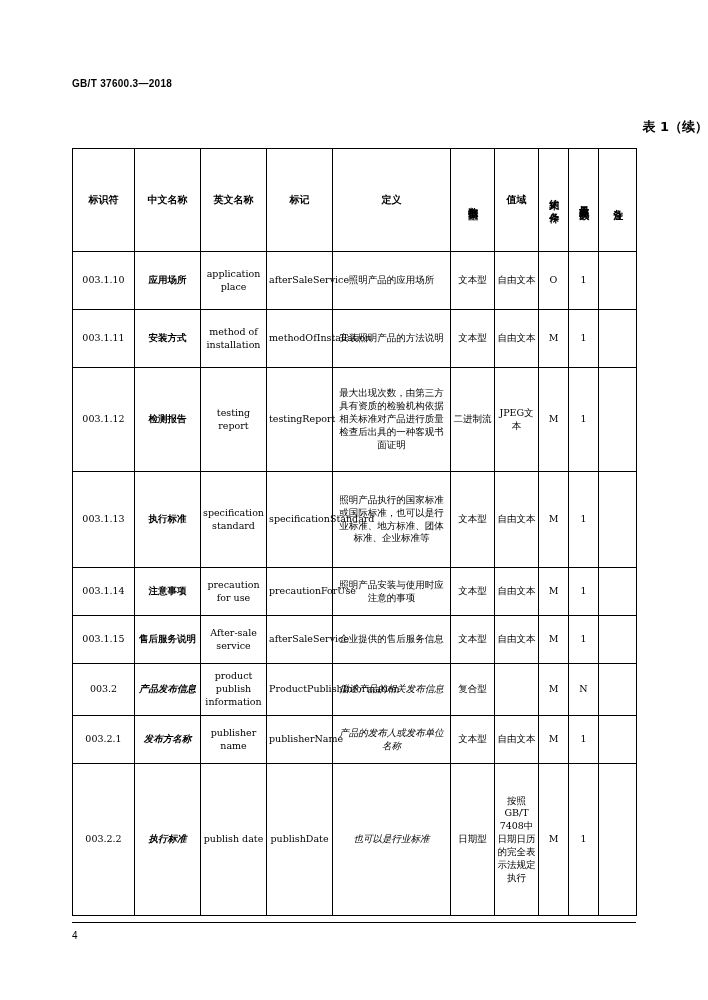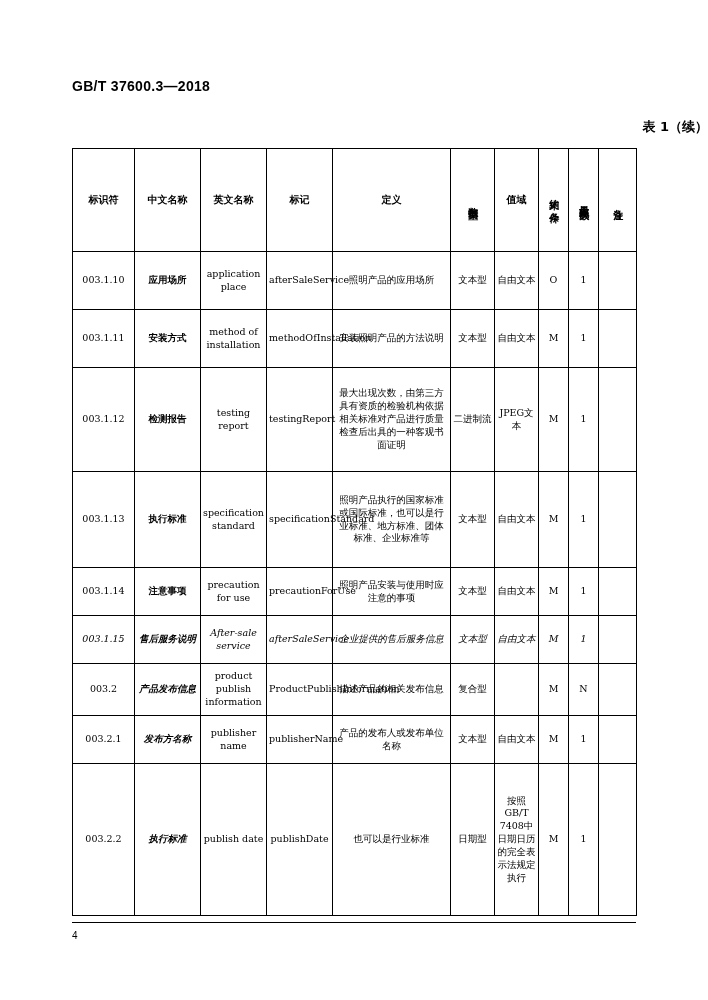--- a/index.html
+++ b/index.html
@@ -20,21 +20,21 @@
     width: 708px;
     height: 1000px;
     box-sizing: border-box;
     padding: 0;
   }
   .header-std {
     position: absolute;
     top: 78px;
     left: 72px;
     font-family: "Liberation Sans", sans-serif;
-    font-size: 14px;
+    font-size: 10px;
     font-weight: bold;
     letter-spacing: 0.3px;
   }
   .table-caption {
     position: absolute;
     top: 118px;
     left: 0;
     width: 708px;
     text-align: right;
     font-size: 13px;
@@ -107,20 +107,21 @@
   }
   .cell-def {
     text-align: left;
     padding-left: 6px;
     padding-right: 6px;
     font-family: "DejaVu Sans", sans-serif;
     font-size: 9.5px;
     line-height: 1.5;
   }
   .cell-def.italic {
+    font-style: italic;
     font-family: "DejaVu Serif", serif;
   }
   .cell-narrow {
     font-family: "DejaVu Sans", sans-serif;
     font-size: 9.5px;
     line-height: 1.45;
     margin-left: 41px;
   }
   .cell-bold-narrow {
     font-family: "DejaVu Sans", sans-serif;
@@ -235,21 +236,21 @@
           <td class="cell-cn">注意事项</td>
           <td class="cell-en">precaution for use</td>
           <td class="cell-en">precautionForUse</td>
           <td class="cell-def">照明产品安装与使用时应注意的事项</td>
           <td class="cell-narrow">文本型</td>
           <td class="cell-narrow">自由文本</td>
           <td class="cell-id">M</td>
           <td class="cell-id">1</td>
           <td class="cell-id"></td>
         </tr>
-        <tr style="height:48px;font-style:italic;">
+        <tr style="height:48px;">
           <td class="cell-id">003.1.15</td>
           <td class="cell-cn">售后服务说明</td>
           <td class="cell-en">After-sale service</td>
           <td class="cell-en">afterSaleService</td>
           <td class="cell-def">企业提供的售后服务信息</td>
           <td class="cell-narrow">文本型</td>
           <td class="cell-narrow">自由文本</td>
           <td class="cell-id">M</td>
           <td class="cell-id">1</td>
           <td class="cell-id"></td>

